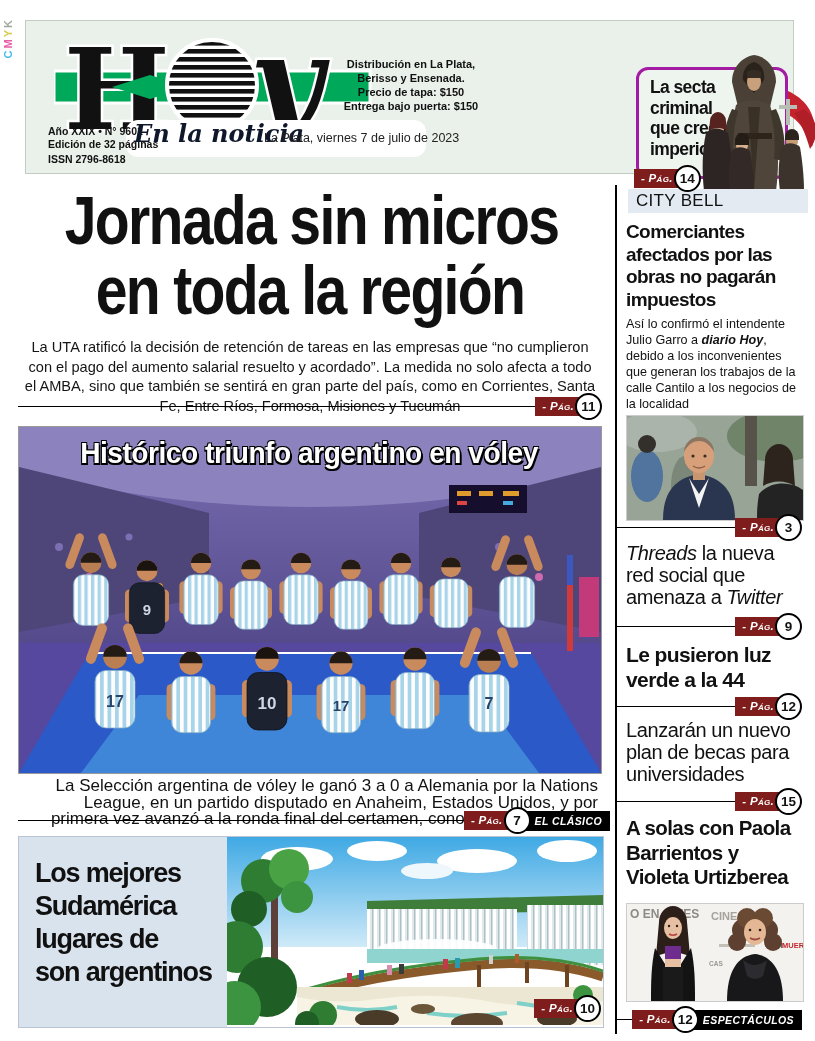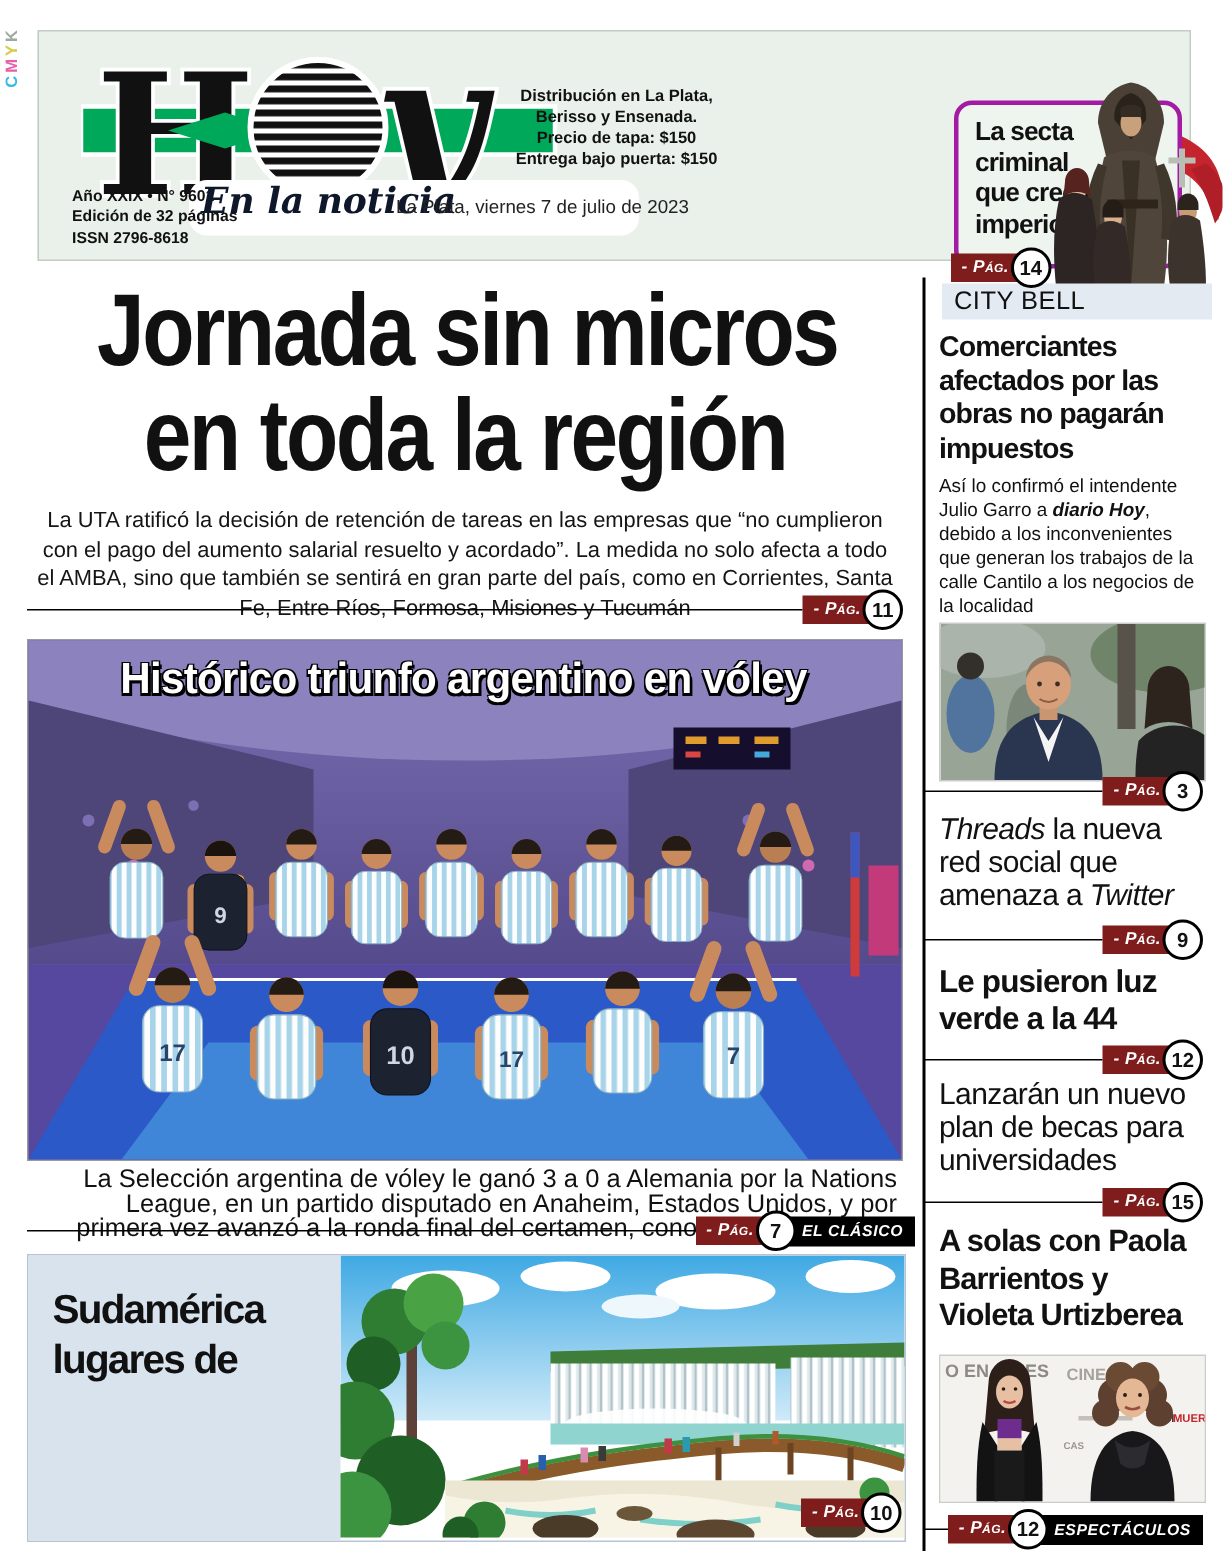--- a/index.html
+++ b/index.html
@@ -269,22 +269,24 @@
   <div class="badge">
     <span class="bbar">- Pág.</span>
     <span class="bnum">7</span>
     <span class="bbar2">EL CLÁSICO</span>
   </div>
 </div>
 
 <div class="abs travel">
   <div class="travel-panel">
     <div class="travel-head">
+      <div>Los mejores</div>
       <div>Sudamérica</div>
       <div>lugares de</div>
+      <div>son argentinos</div>
     </div>
   </div>
   <div class="travel-art">
     <svg viewBox="0 0 376 188" width="376" height="188">
       <defs>
         <linearGradient id="sky" x1="0" y1="0" x2="0" y2="1">
           <stop offset="0" stop-color="#3fa9e4"></stop>
             <stop offset="1" stop-color="#cfeaf8"></stop>
         </linearGradient>
         <pattern id="falls" width="7" height="50" patternUnits="userSpaceOnUse">

